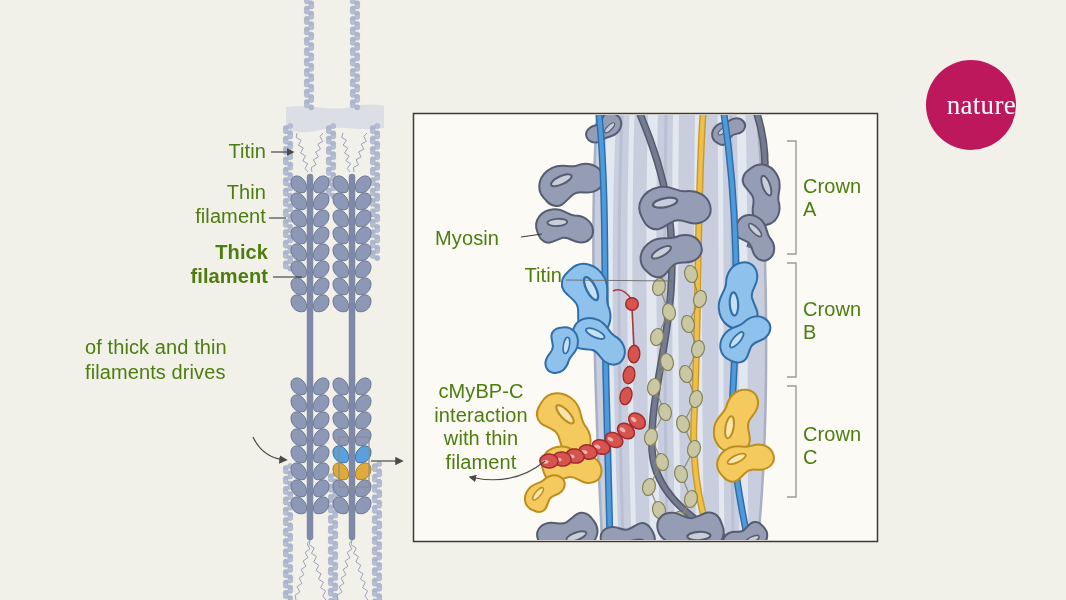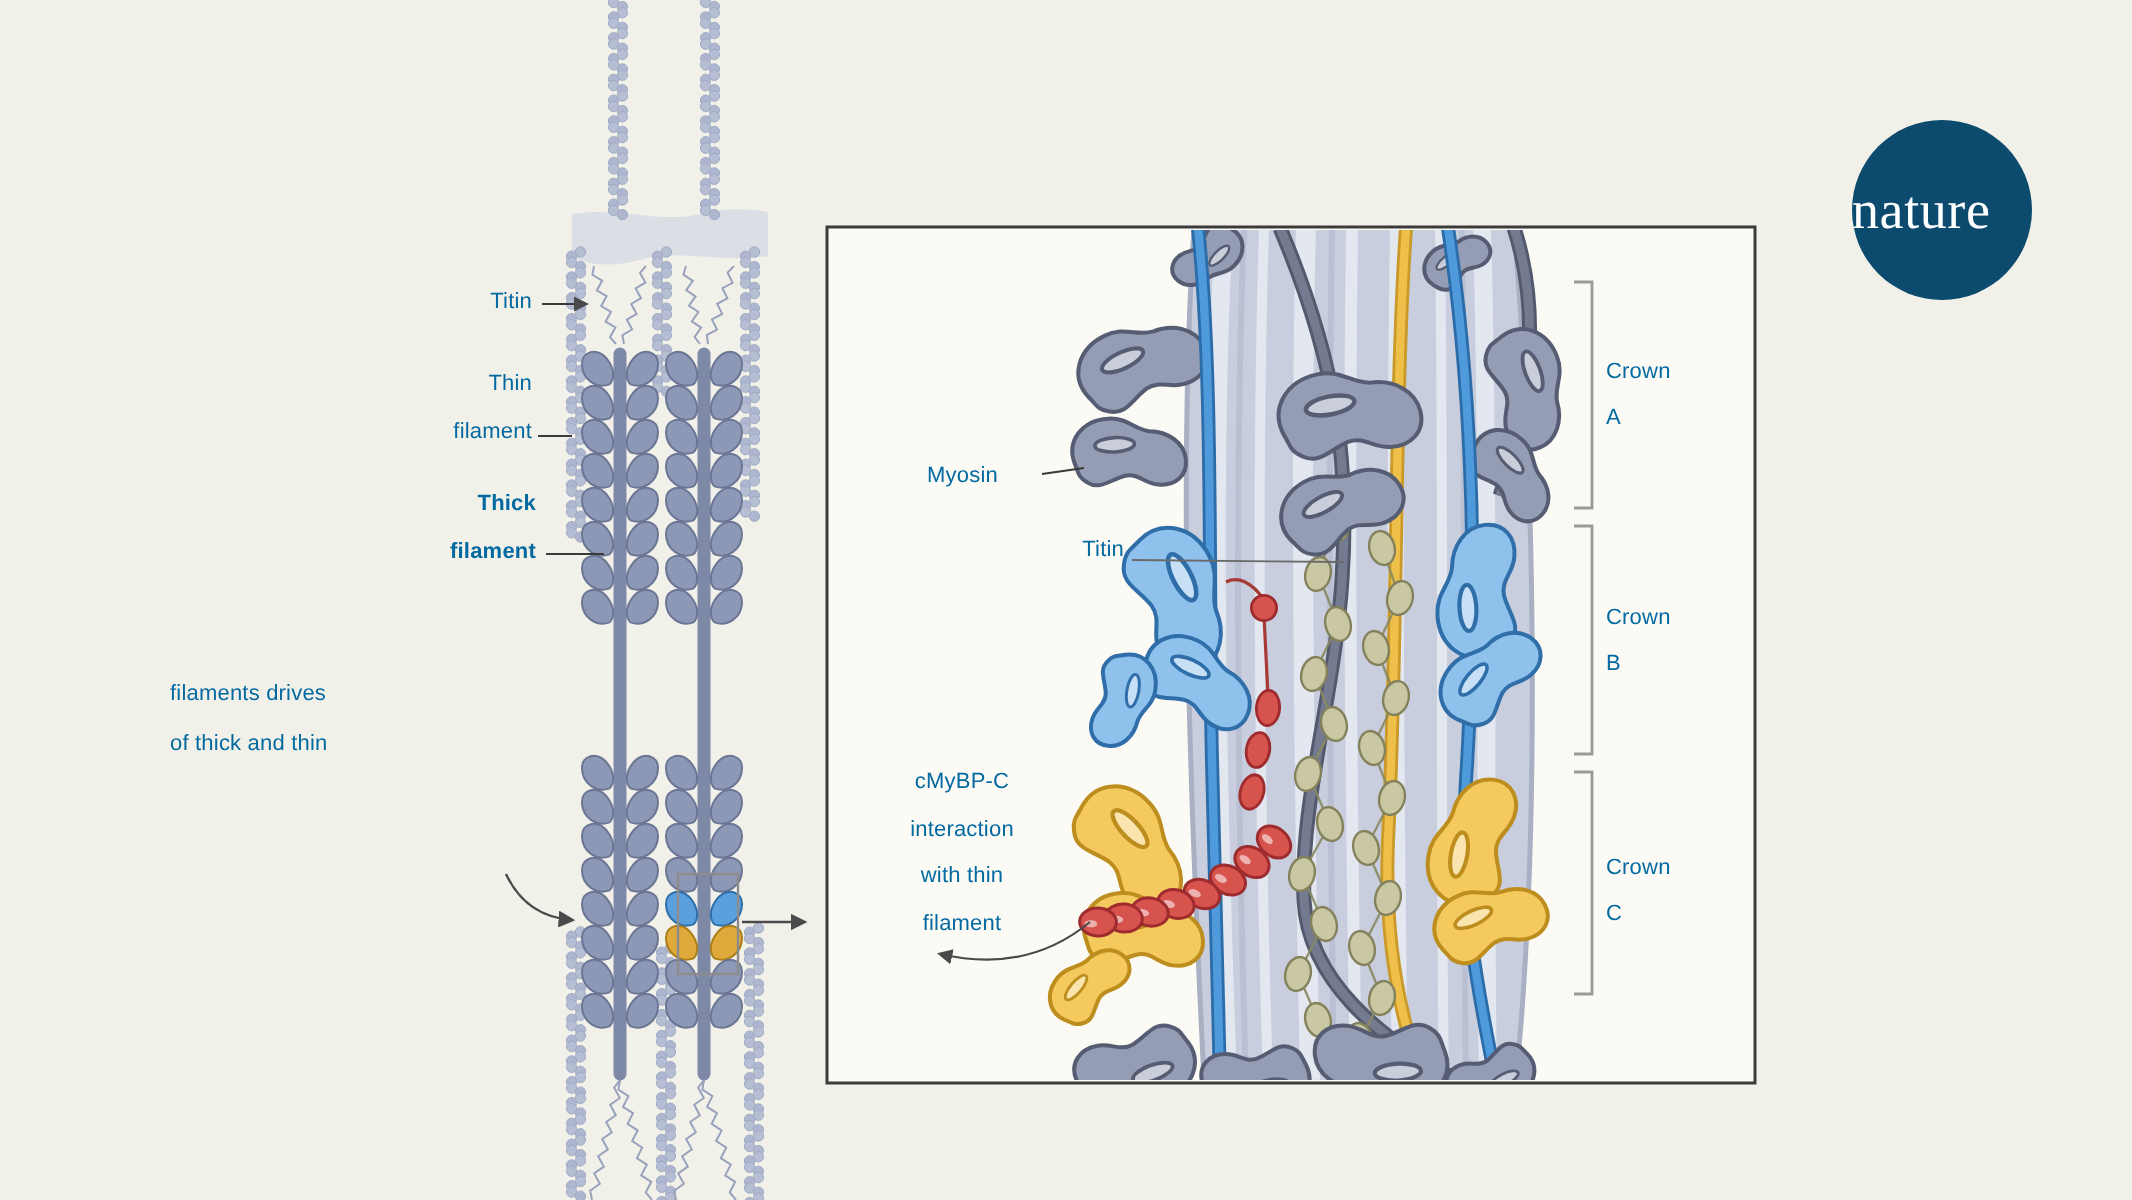--- a/index.html
+++ b/index.html
@@ -1,34 +1,34 @@
 <!DOCTYPE html>
 <html><head>
 <meta charset="utf-8">
 <style>
   html,body{margin:0;padding:0;}
   body{font-family:"Liberation Sans",sans-serif;}
   #stage{position:relative;width:1066px;height:600px;background:#f2f1e9;overflow:hidden;}
   #art{position:absolute;left:0;top:0;}
-  .lbl{position:absolute;color:#0369a1;font-size:11px;line-height:24px;letter-spacing:.1px;}
+  .lbl{position:absolute;color:#4d7c0f;font-size:20px;line-height:24px;letter-spacing:.1px;}
   .r{text-align:right;}
   .lbl span{display:block;}
   #lbl-titin-left{left:166px;top:139px;width:100px;}
   #lbl-thin{left:166px;top:180px;width:100px;}
   #lbl-thick{left:168px;top:240px;width:100px;font-weight:bold;}
   #lbl-caption{left:85px;top:335px;width:200px;line-height:25px;}
   #lbl-myosin{left:399px;top:226px;width:100px;}
   #lbl-titin-panel{left:462px;top:263px;width:100px;}
   #lbl-cmybpc{left:431px;top:380px;width:100px;line-height:23.5px;text-align:center;}
   .crown{left:803px;width:70px;line-height:23px;}
   #crown-a{top:175px;}
   #crown-b{top:298px;}
   #crown-c{top:423px;}
   #logo{position:absolute;left:926px;top:60px;width:90px;height:90px;border-radius:50%;
-        background:#0c4a6e;display:flex;align-items:center;justify-content:flex-start;}
+        background:#be185d;display:flex;align-items:center;justify-content:flex-end;}
   #logo .wordmark{color:#ffffff;font-family:"Liberation Serif",serif;font-size:27px;letter-spacing:.3px;}
   
   .gray{fill:#959db4;stroke:#565d73;stroke-width:2;}
   .blue{fill:#8ec1ec;stroke:#2f6ea8;stroke-width:2;}
   .yellow{fill:#f4ca5f;stroke:#bd8e1e;stroke-width:2;}
   .petalGray{fill:#8d98b6;stroke:#6b7694;stroke-width:1;}
   .petalBlue{fill:#5aa0dc;stroke:#2f6ea8;stroke-width:1;}
   .petalYellow{fill:#e0a93c;stroke:#a97f1b;stroke-width:1;}
   .leader{stroke:#3a3a3a;stroke-width:1.1;fill:none;}
   .bracket{stroke:#9a9a9a;stroke-width:1.4;fill:none;}
@@ -660,22 +660,22 @@
 </div>
 <div class="lbl r" id="lbl-thin">
   <span>Thin</span>
   <span>filament</span>
 </div>
 <div class="lbl r" id="lbl-thick">
   <span>Thick</span>
   <span>filament</span>
 </div>
 <div class="lbl" id="lbl-caption">
+  <span>of thick and thin</span>
   <span>filaments drives</span>
-  <span>of thick and thin</span>
 </div>
 <div class="lbl r" id="lbl-myosin">
   <span>Myosin</span>
 </div>
 <div class="lbl r" id="lbl-titin-panel">
   <span>Titin</span>
 </div>
 <div class="lbl r" id="lbl-cmybpc">
   <span>cMyBP-C</span>
   <span>interaction</span>

